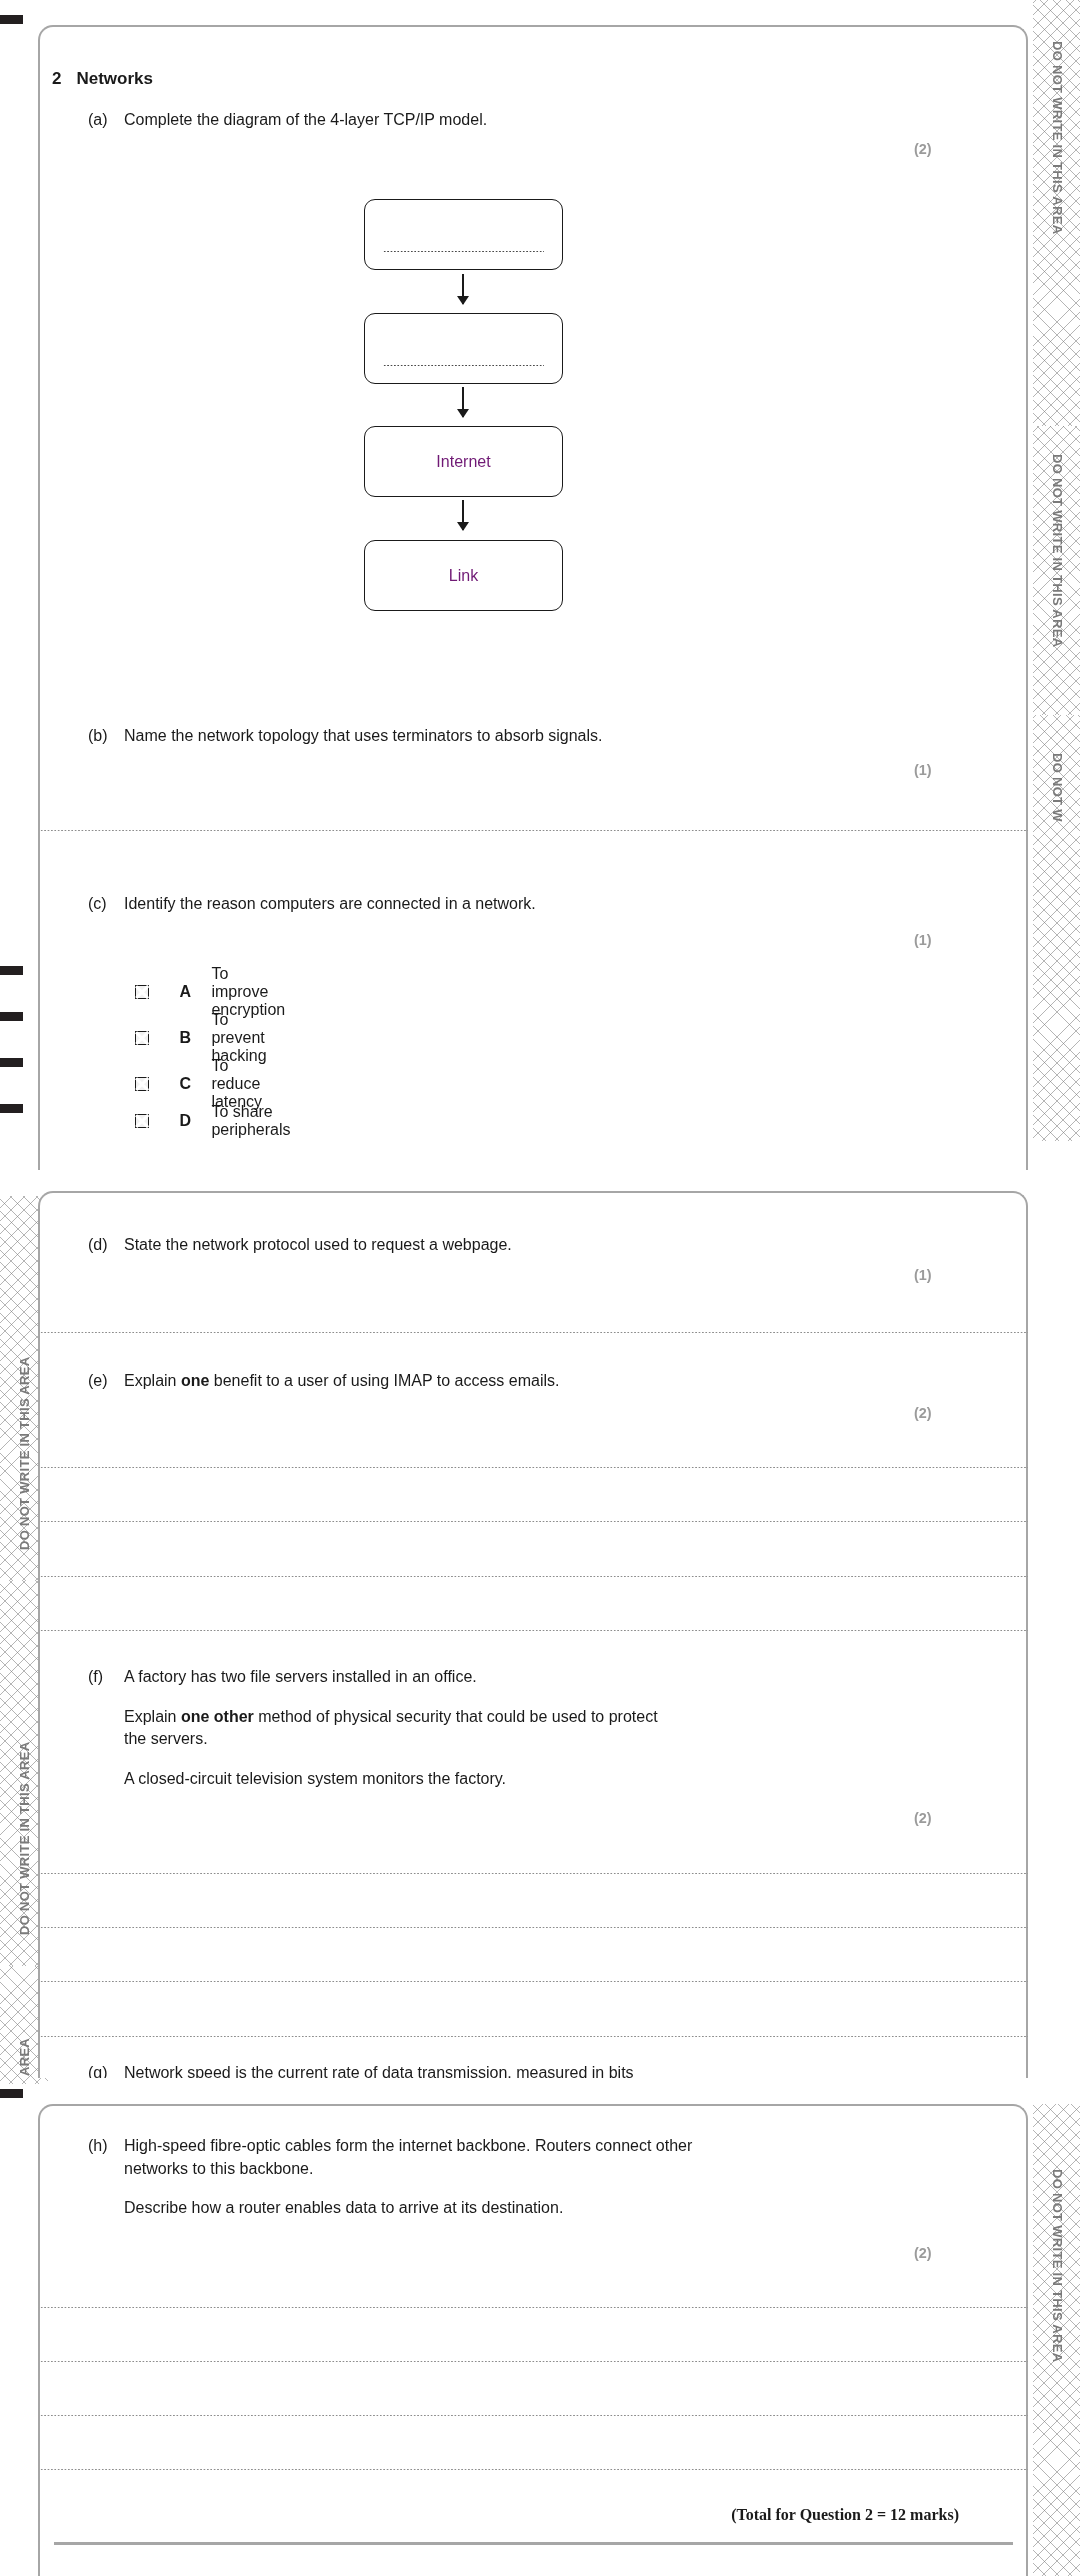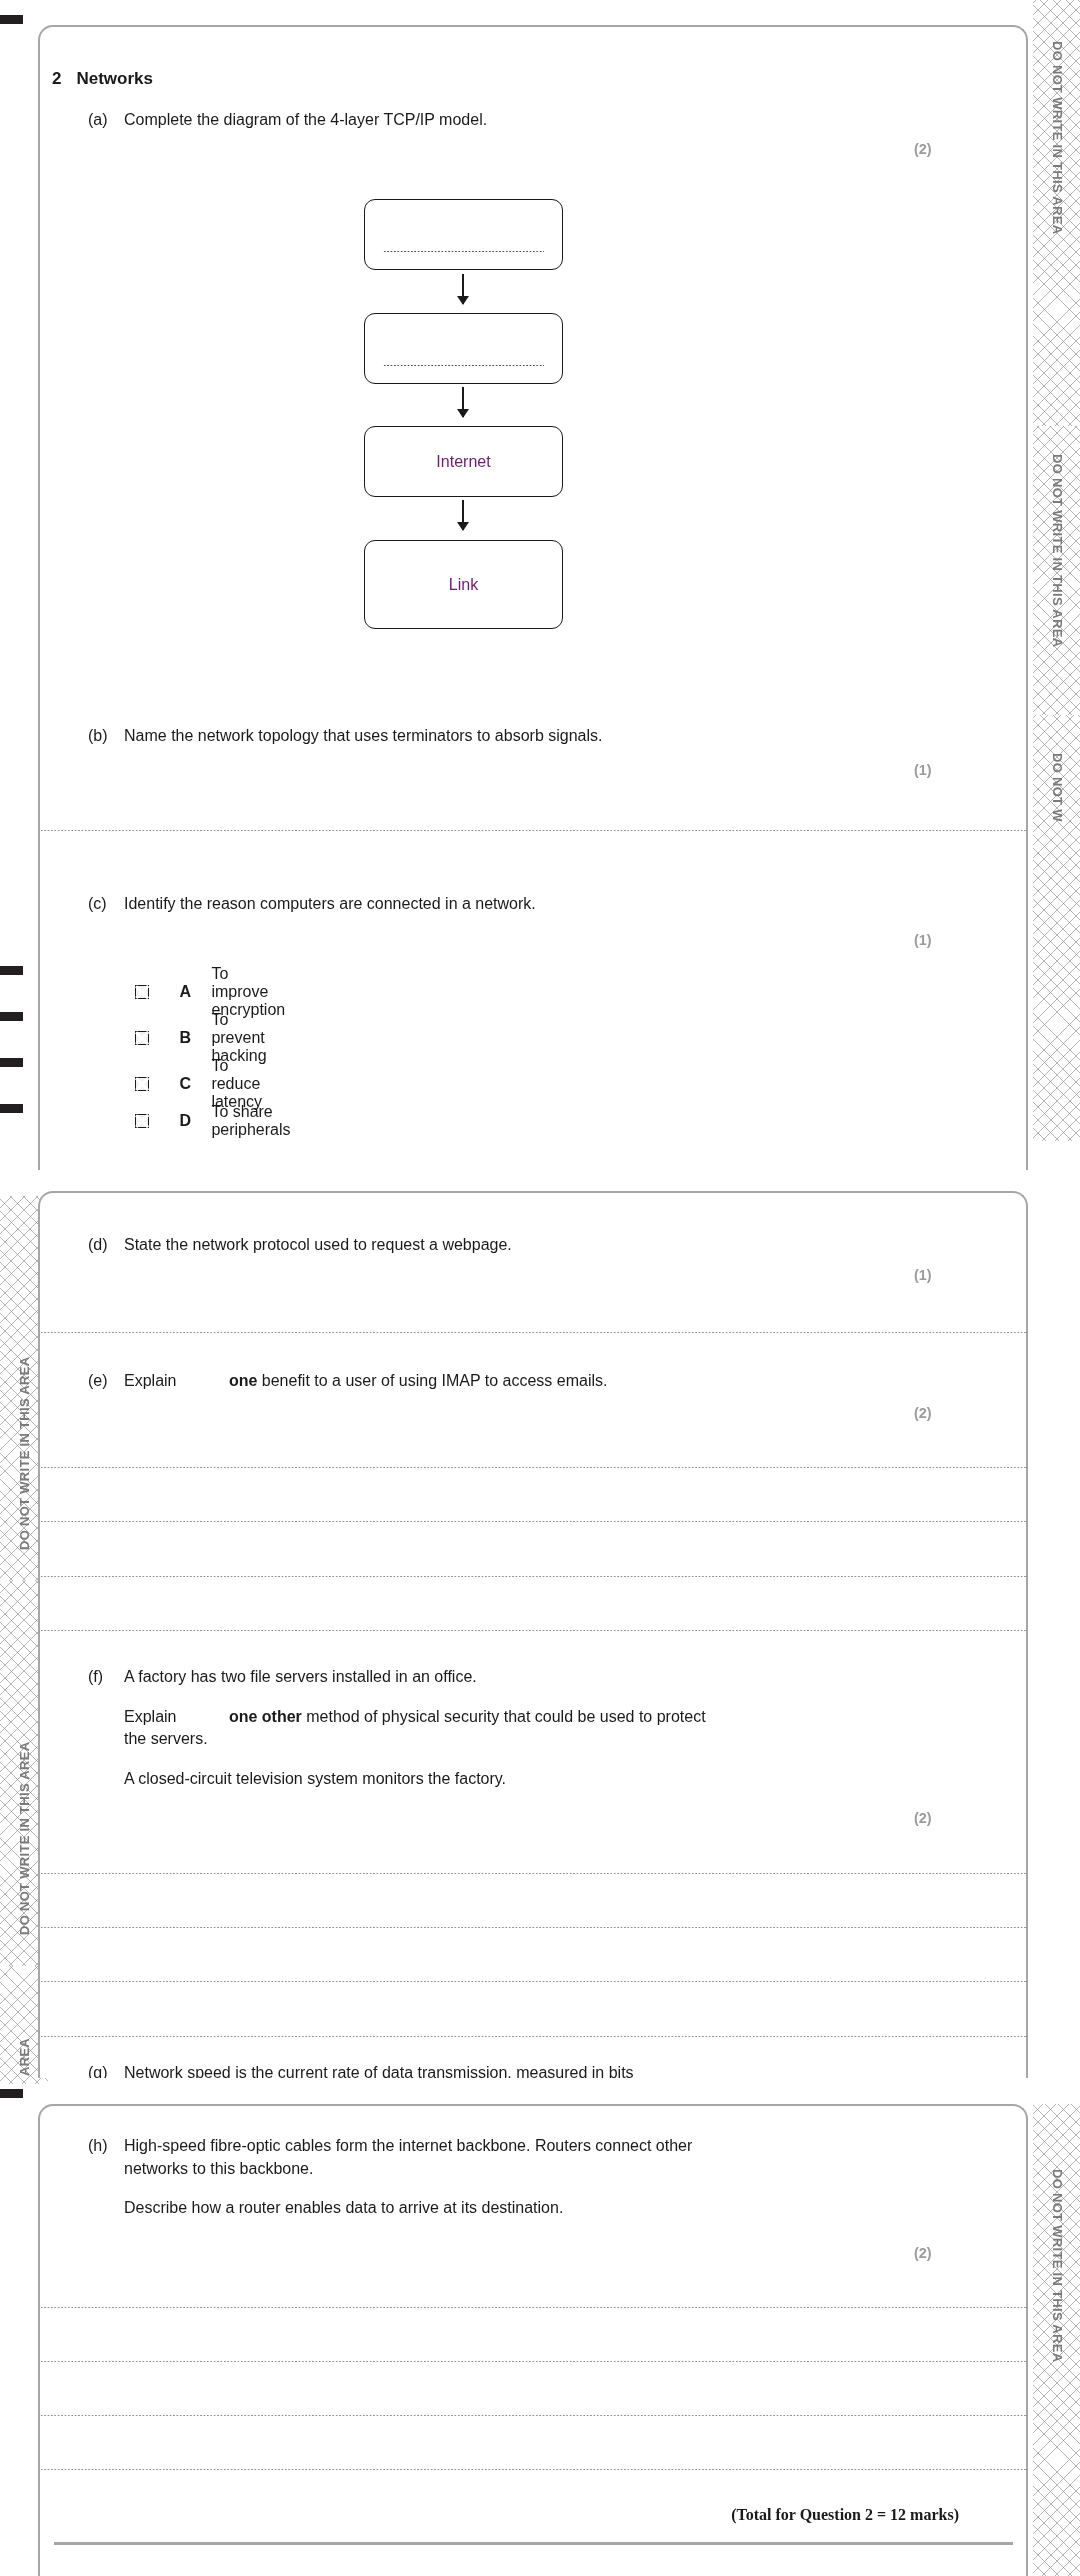--- a/index.html
+++ b/index.html
@@ -76,21 +76,21 @@
   .part {
     position: absolute;
     display: flex;
     font-size: 16px;
     line-height: 1.42;
     color: #1a1a1a;
   }
   .part .lbl { width: 36px; flex: none; }
   .part .txt { max-width: 770px; }
   .part .txt p + p { margin-top: 17px; }
-  .part b { font-weight: bold; margin-left: 48px; }
+  .part b { font-weight: bold; }
 
   .marks {
     position: absolute;
     font-size: 14.4px;
     font-weight: bold;
     color: #9b9b9b;
   }
 
   
   .rule {
@@ -249,21 +249,21 @@
     <div class="layer-box" style="left:364px; top:313px; width:199px; height:71px;">
       <div class="blank-rule"></div>
     </div>
     <div class="arrow" style="left:462px; top:387px; height:30px;"></div>
 
     <div class="layer-box" style="left:364px; top:426px; width:199px; height:71px;">
       <div class="label">Internet</div>
     </div>
     <div class="arrow" style="left:462px; top:500px; height:30px;"></div>
 
-    <div class="layer-box" style="left:364px; top:540px; width:199px; height:89px;">
+    <div class="layer-box" style="left:364px; top:540px; width:199px; height:71px;">
       <div class="label">Link</div>
     </div>
   </div>
 
   <div class="part" style="left:88px; top:725px; width:825px;">
     <span class="lbl">(b)</span>
     <span class="txt">Name the network topology that uses terminators to absorb signals.</span>
   </div>
   <div class="marks" style="left:914px; top:762px;">(1)</div>
   <div class="rule" style="left:40px; top:830px; width:988px;"></div>

